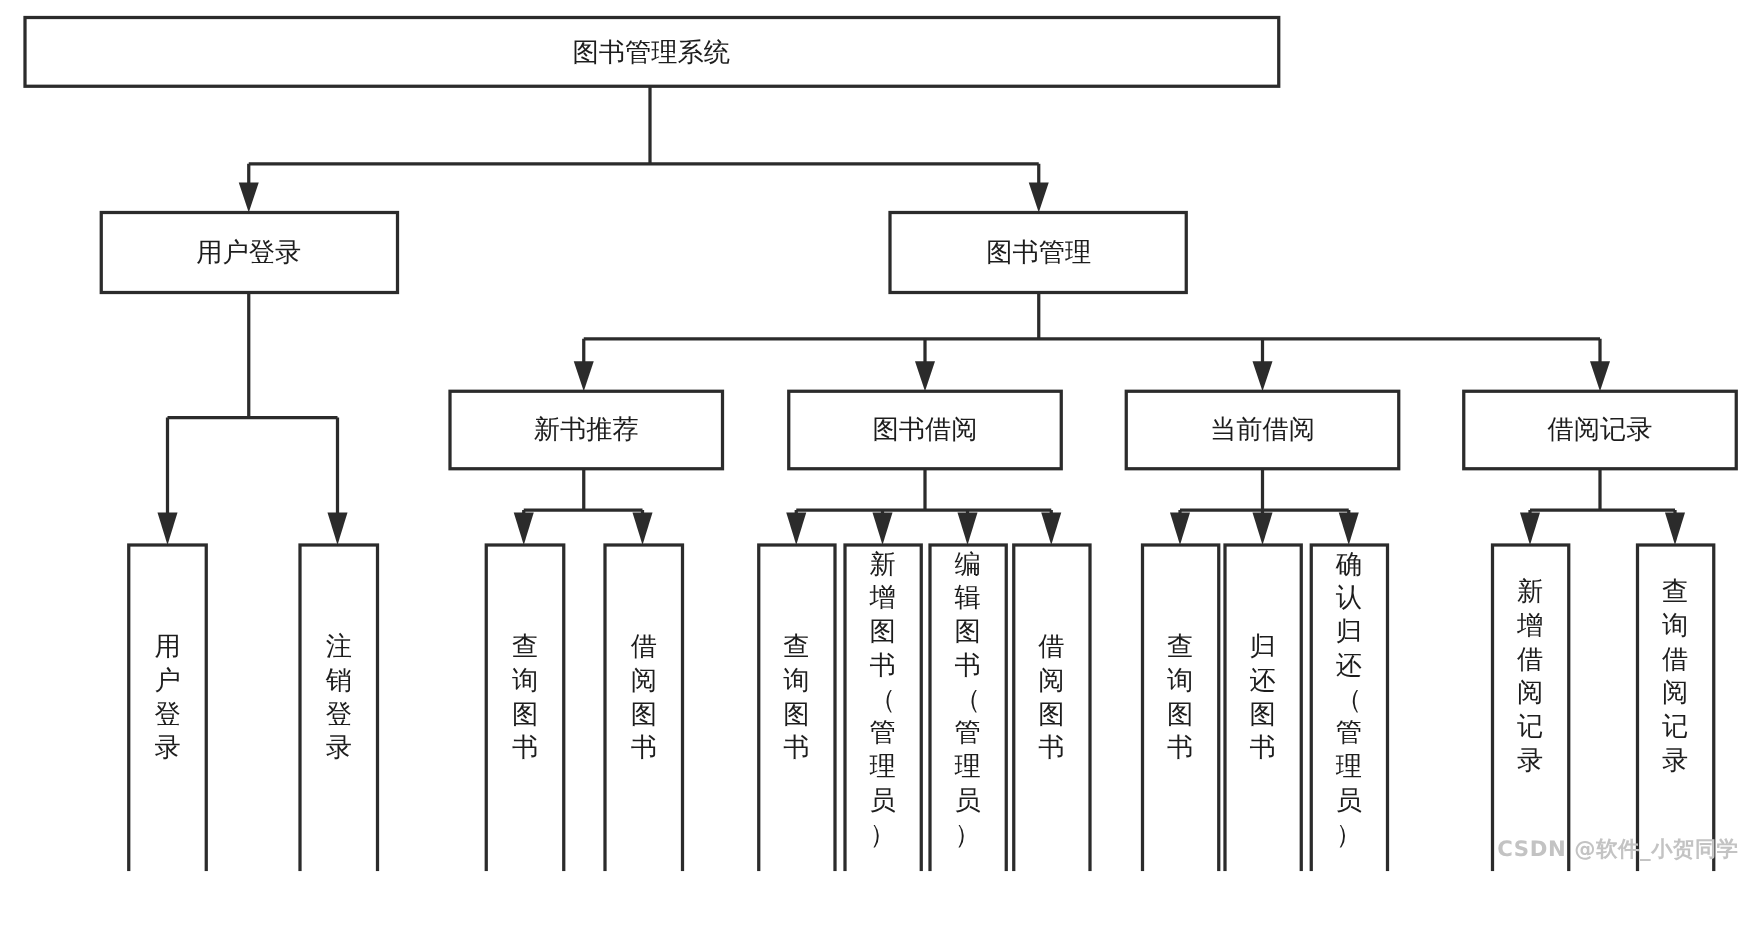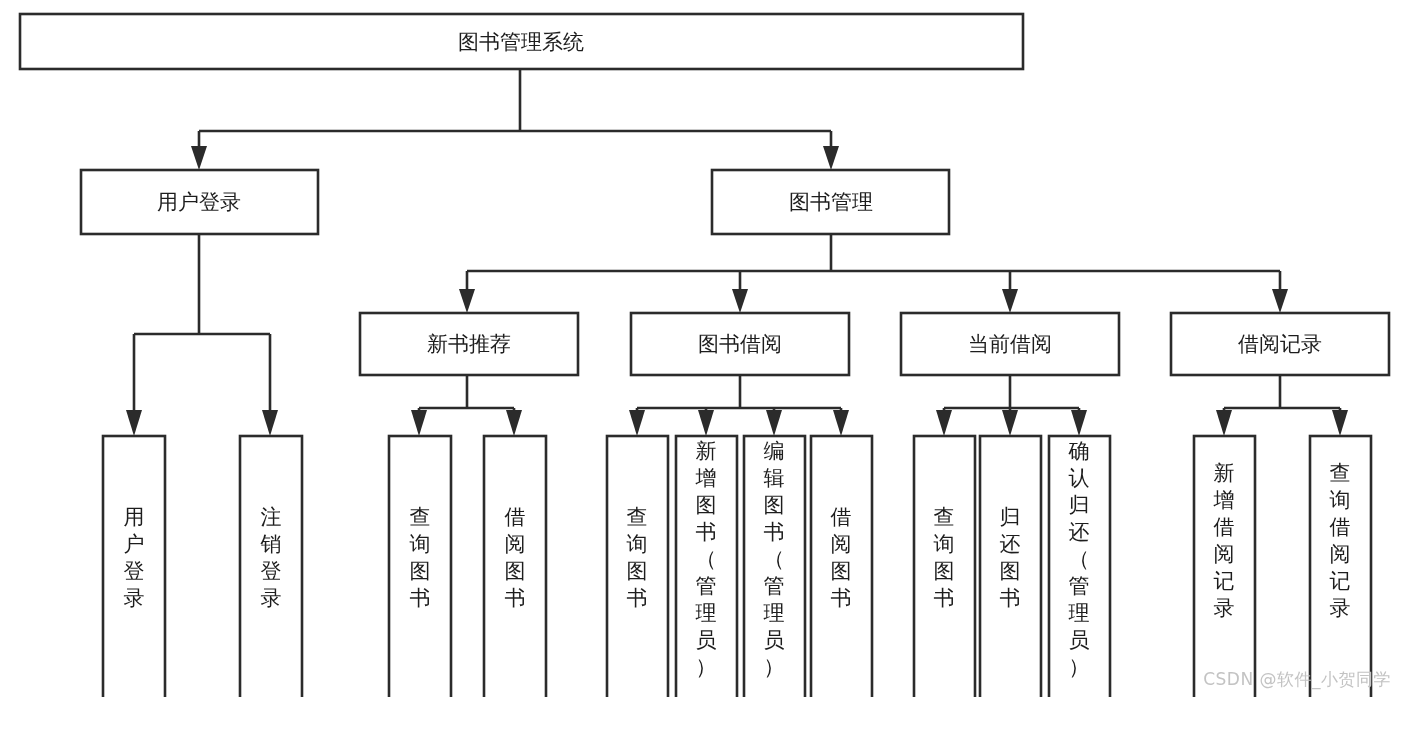--- a/index.html
+++ b/index.html
@@ -57,20 +57,21 @@
   .watermark {
     position: absolute;
     right: 14px;
     bottom: 6px;
     font-family: "DejaVu Sans", "Liberation Sans", sans-serif;
     font-size: 17px;
     color: #c3c3c3;
     letter-spacing: 0.5px;
     white-space: nowrap;
     pointer-events: none;
+    font-weight: bold;
   }
 </style>
 </head>
 <body>
 
 <div id="diagram-root">
 
   <svg id="flow-svg" viewBox="0 0 1405 747">
 
     <g>

